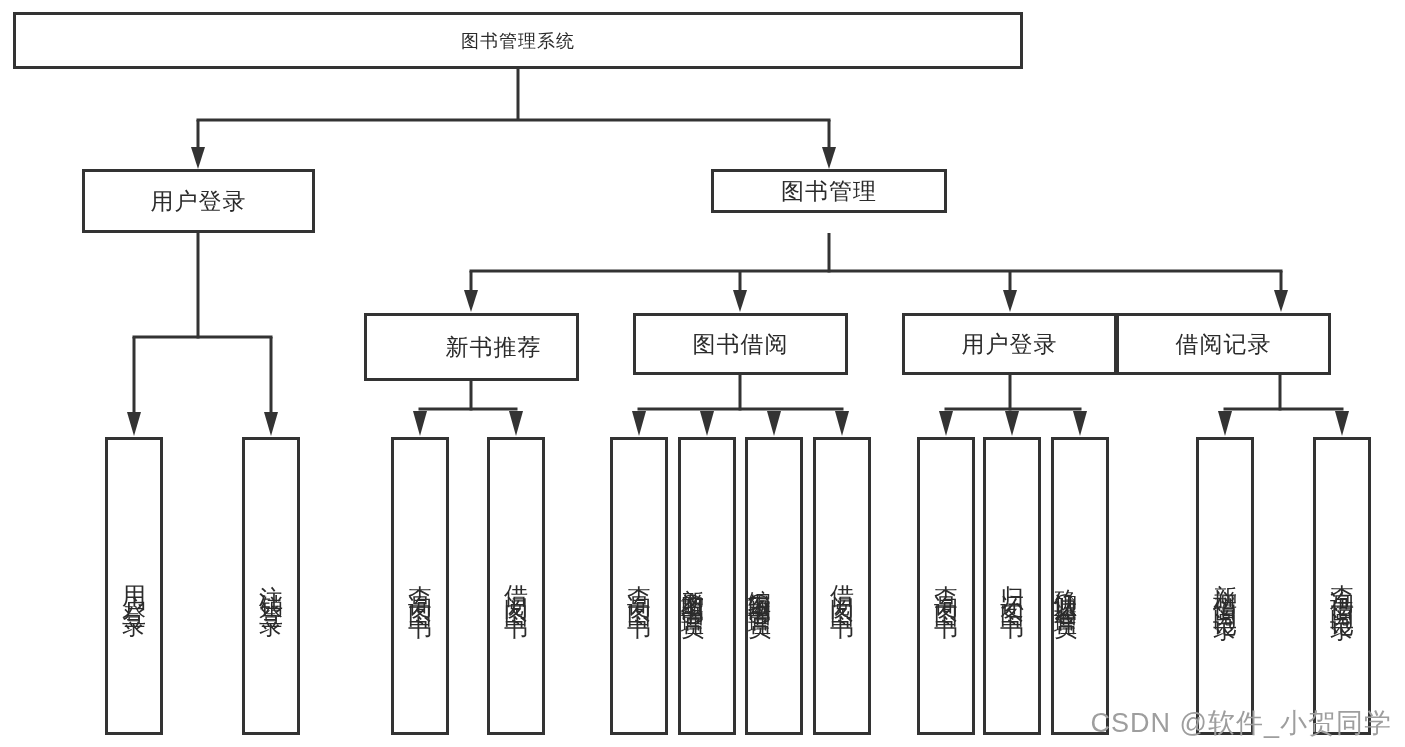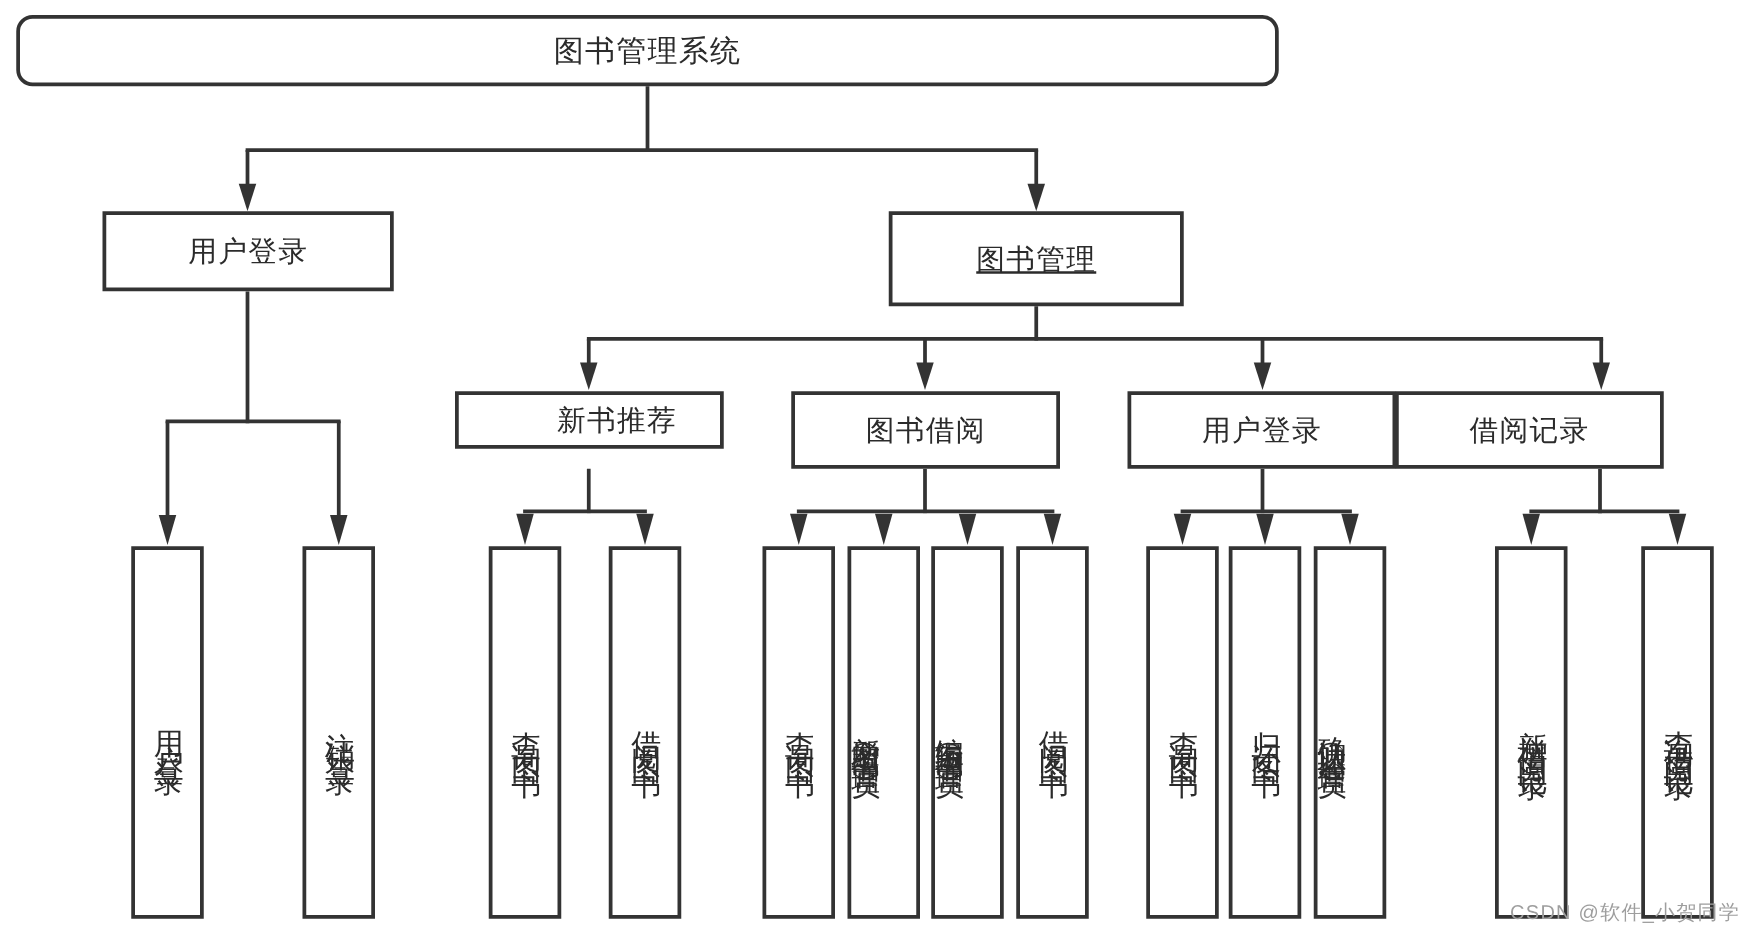--- a/index.html
+++ b/index.html
@@ -23,35 +23,35 @@
     position:absolute;
     box-sizing:border-box;
     border:3px solid var(--line,#333);
     background:#fff;
     display:flex;
     align-items:center;
     justify-content:center;
   }
   .hbox{font-size:23px;letter-spacing:1px;}
   .hbox .lbl{white-space:nowrap;}
-  .root-box{font-size:24px;border-radius:13px;}
+  .root-box{font-size:18px;}
   .leaf{width:58px;top:437px;height:298px;}
   .leaf .lbl{
     writing-mode:vertical-rl;
     font-size:24px;
     letter-spacing:10px;
     line-height:1;
   }
   .leaf.med .lbl{letter-spacing:7px;font-size:24px;}
   .leaf.tight{align-items:center;justify-content:flex-start;padding-top:6px;}
   .leaf.tight .lbl{letter-spacing:4px;font-size:23px;}
   .watermark{
     position:absolute;
     right:13px;bottom:6px;
-    font-size:16px;
+    font-size:27px;
     letter-spacing:1px;
     color:var(--watermark,#9e9e9e);
     white-space:nowrap;
   }
 </style>
 </head>
 <body>
 
 <div class="canvas">
 
@@ -106,25 +106,25 @@
     <polygon points="1335,411 1349,411 1342,436"></polygon>
   </svg>
 
   <div class="node hbox root-box" style="left:13px;top:12px;width:1010px;height:57px;">
     <span class="lbl">图书管理系统</span>
   </div>
 
   <div class="node hbox" style="left:82px;top:169px;width:233px;height:64px;">
     <span class="lbl">用户登录</span>
   </div>
-  <div class="node hbox" style="left:711px;top:169px;width:236px;height:76px;text-decoration:underline;">
+  <div class="node hbox" style="left:711px;top:169px;width:236px;height:44px;">
     <span class="lbl">图书管理</span>
   </div>
 
-  <div class="node hbox" style="left:364px;top:313px;width:215px;height:46px;padding-left:44px;">
+  <div class="node hbox" style="left:364px;top:313px;width:215px;height:68px;padding-left:44px;">
     <span class="lbl">新书推荐</span>
   </div>
   <div class="node hbox" style="left:633px;top:313px;width:215px;height:62px;">
     <span class="lbl">图书借阅</span>
   </div>
   <div class="node hbox" style="left:902px;top:313px;width:215px;height:62px;">
     <span class="lbl">用户登录</span>
   </div>
   <div class="node hbox" style="left:1116px;top:313px;width:215px;height:62px;">
     <span class="lbl">借阅记录</span>

